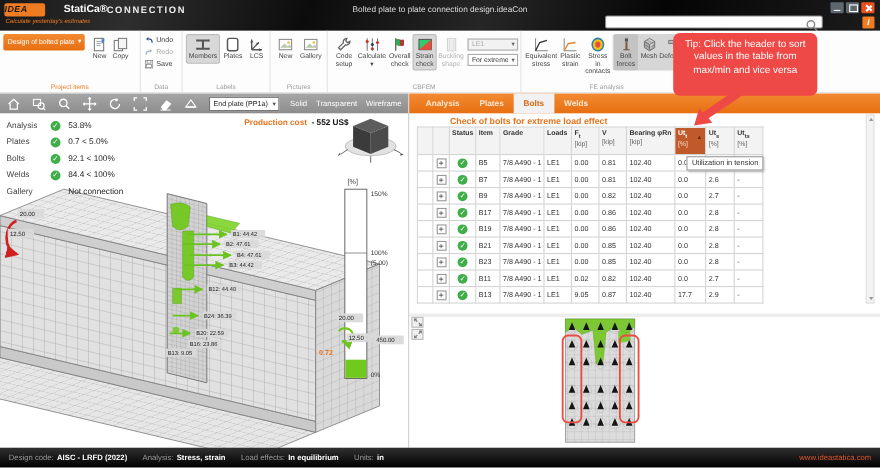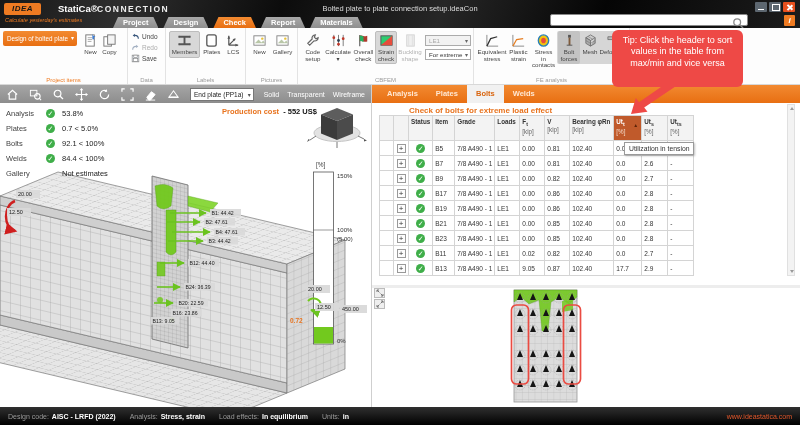--- a/index.html
+++ b/index.html
@@ -4,21 +4,21 @@
 <style>
   * { margin:0; padding:0; box-sizing:border-box; }
   html,body { background:#444; }
   body { font-family:"Liberation Sans","DejaVu Sans",sans-serif; }
   .app { position:relative; width:800px; height:425px; background:#fff; overflow:hidden; }
 
   
   .titlebar { position:absolute; left:0; top:0; width:800px; height:28px;
     background:linear-gradient(110deg,#181818 0%,#2e2e2e 15%,#0c0c0c 35%,#262626 55%,#050505 75%,#1c1c1c 100%); }
   .logo-box { position:absolute; left:4px; top:3px; width:37px; height:12px; background:#ef7b22; border-radius:2px;
-    color:#181818; font-weight:bold; font-style:italic; font-size:8px; text-align:center; line-height:12px; letter-spacing:.5px; }
+    color:#181818; font-weight:bold; font-style:italic; font-size:8px; text-align:left; line-height:12px; letter-spacing:.5px; }
   .logo-statica { position:absolute; left:44px; top:3px; color:#fff; font-weight:bold; font-size:9.5px;margin-left:14px; }
   .logo-product { position:absolute; left:97px; top:4px; color:#eee; font-weight:bold; font-size:8.5px; letter-spacing:1.5px; }
   .logo-tagline { position:absolute; left:5px; top:17px; color:#ef7b22; font-style:italic; font-size:5.5px; }
   .win-title { position:absolute; left:240px; top:4px; width:320px; text-align:center; color:#ddd; font-size:7.5px; }
   .winbtns { position:absolute; right:5px; top:2px; display:flex; gap:2px; }
   .winbtn { width:12px; height:10px; border-radius:1px; background:#5d6770; position:relative; cursor:pointer; }
   .winbtn.close { background:#e8501e; }
   .wb-min::after { content:""; position:absolute; left:3px; bottom:2px; width:6px; height:1.5px; background:#fff; }
   .wb-max::after { content:""; position:absolute; left:3px; top:2px; width:6px; height:5px; border:1px solid #fff; }
   .wb-x::before,.wb-x::after { content:""; position:absolute; left:5.5px; top:2px; width:1.5px; height:7px; background:#fff; }
@@ -252,40 +252,33 @@
   </defs>
 </svg>
 
 <div class="app">
 
   <div class="titlebar">
     <div class="logo-box">IDEA</div>
     <div class="logo-statica">StatiCa®</div>
     <div class="logo-product">CONNECTION</div>
     <div class="logo-tagline">Calculate yesterday's estimates</div>
-    <div class="win-title">Bolted plate to plate connection setup.ideaCon</div>
+    <div class="win-title">Bolted plate to plate connection design.ideaCon</div>
     <div class="winbtns">
       <div class="winbtn wb-min"></div>
       <div class="winbtn wb-max"></div>
       <div class="winbtn close wb-x"></div>
     </div>
     <div class="searchbox">
       <input value="" style="">
       <svg class="vicon" width="9" height="9">
           <use href="#i-mag"></use>
         </svg>
     </div>
     <div class="infobtn">i</div>
-    <div class="maintabs">
-      <div class="mtab">Project</div>
-      <div class="mtab">Design</div>
-      <div class="mtab active">Check</div>
-      <div class="mtab">Report</div>
-      <div class="mtab">Materials</div>
-    </div>
   </div>
 
   <div class="ribbon">
     <div class="rgroup" style="width:128px">
       <div class="grow">
         <div class="odrop"><span>Design of bolted plate</span><span class="caret">▾</span></div>
         <div class="rbtn">
             <svg width="15" height="15">
               <use href="#i-doc"></use>
             </svg>
@@ -630,21 +623,21 @@
             <span class="val">92.1 &lt; 100%</span>
           </div>
         <div class="sumrow">
             <span class="lab">Welds</span>
             <span class="chk"><span class="chkicon">✓</span></span>
             <span class="val">84.4 &lt; 100%</span>
           </div>
         <div class="sumrow">
             <span class="lab">Gallery</span>
             <span class="chk"></span>
-            <span class="val">Not estimates</span>
+            <span class="val">Not connection</span>
           </div>
       </div>
       <div class="prodcost">
         <span class="pc-l">Production cost</span>
         <span class="pc-v">- 552 US$</span>
       </div>
     </div>
 
     <div class="rightpanel">
       <div class="rp-tabbar">

